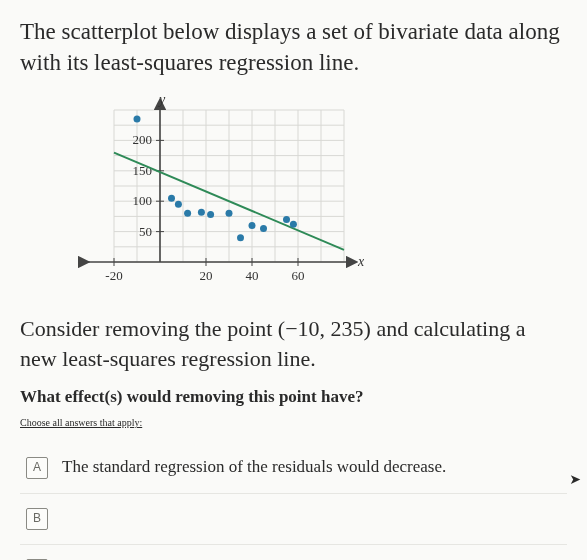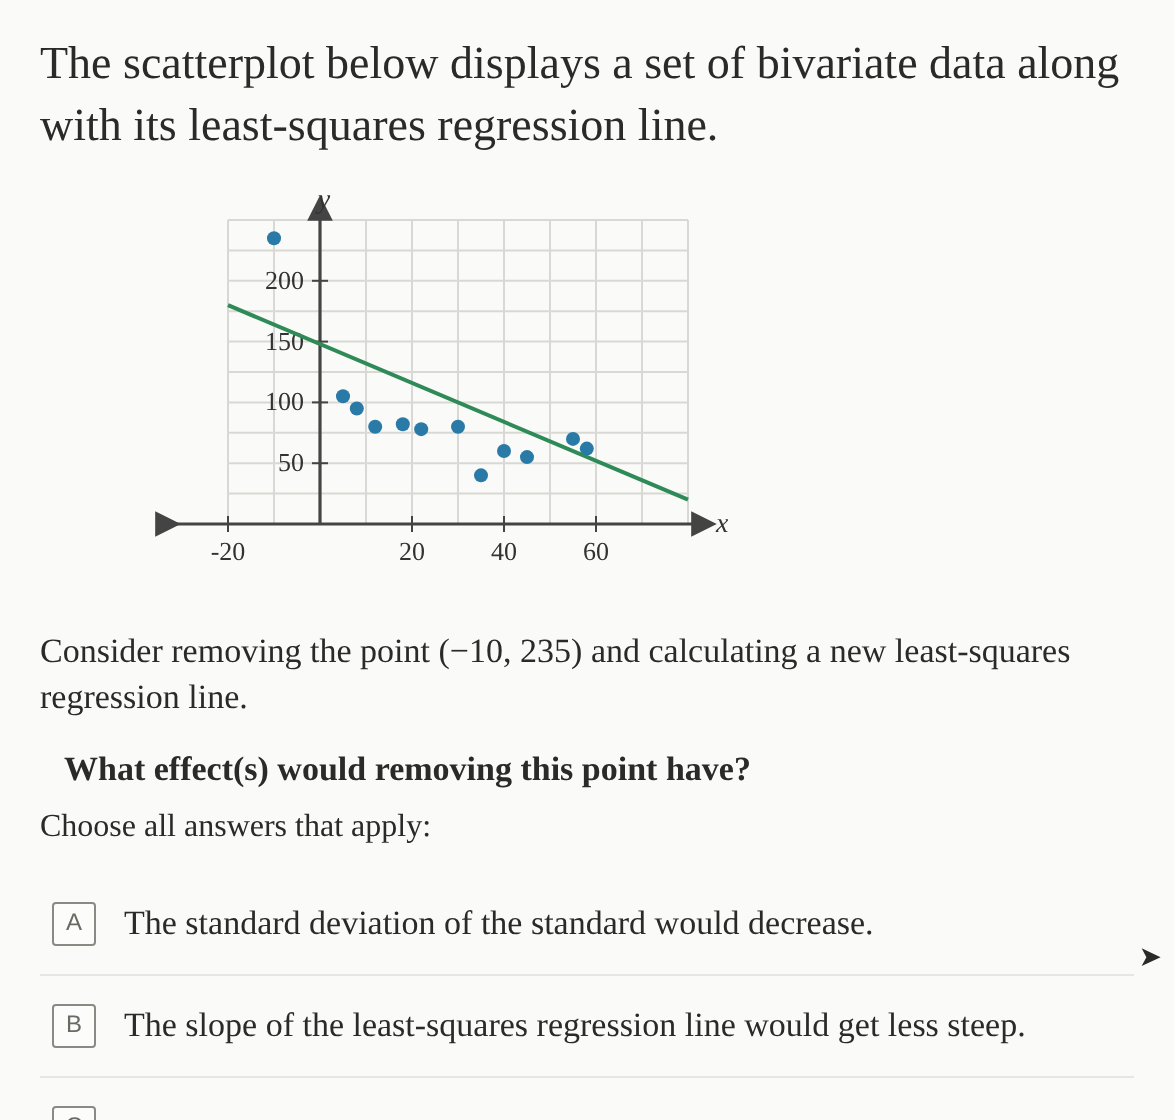--- a/index.html
+++ b/index.html
@@ -13,32 +13,33 @@
   }
   .question-text {
     font-size: 23px;
     line-height: 1.35;
     margin-bottom: 14px;
   }
   .chart-wrap {
     margin: 6px 0 18px 24px;
   }
   .sub-q {
-    font-size: 17px;
+    font-size: 22px;
     line-height: 1.35;
     margin: 14px 0;
   }
   .bold-q {
     font-size: 17px;
     font-weight: bold;
-    margin: 14px 0 10px 12px;
+    margin: 14px 0 10px 0;
   }
   .instr {
-    font-size: 16px;
+    font-size: 10px;
     margin-bottom: 14px;
+    text-decoration: underline;
   }
   .answer {
     display: flex;
     align-items: center;
     gap: 14px;
     padding: 14px 6px;
     font-size: 17px;
     line-height: 1.3;
     border-bottom: 1px solid #e6e6e2;
   }
@@ -142,25 +143,24 @@
 <div class="sub-q">
   <span>Consider removing the point </span><span style="font-family: 'Times New Roman', serif;">(−10, 235)</span><span> and calculating a new least-squares regression line.</span>
 </div>
 
 <div class="bold-q">What effect(s) would removing this point have?</div>
 
 <div class="instr">Choose all answers that apply:</div>
 
 <div class="answer">
   <div class="opt-box">A</div>
-  <div class="answer-text">The standard deviation of the standard would decrease.</div>
+  <div class="answer-text">The standard regression of the residuals would decrease.</div>
 </div>
 
 <div class="answer">
   <div class="opt-box">B</div>
-  <div class="answer-text">The slope of the least-squares regression line would get less steep.</div>
 </div>
 
 <div class="answer" style="border-bottom:none;">
   <div class="opt-box">C</div>
 </div>
 
 <div class="cursor">➤</div>
 
 </body></html>

